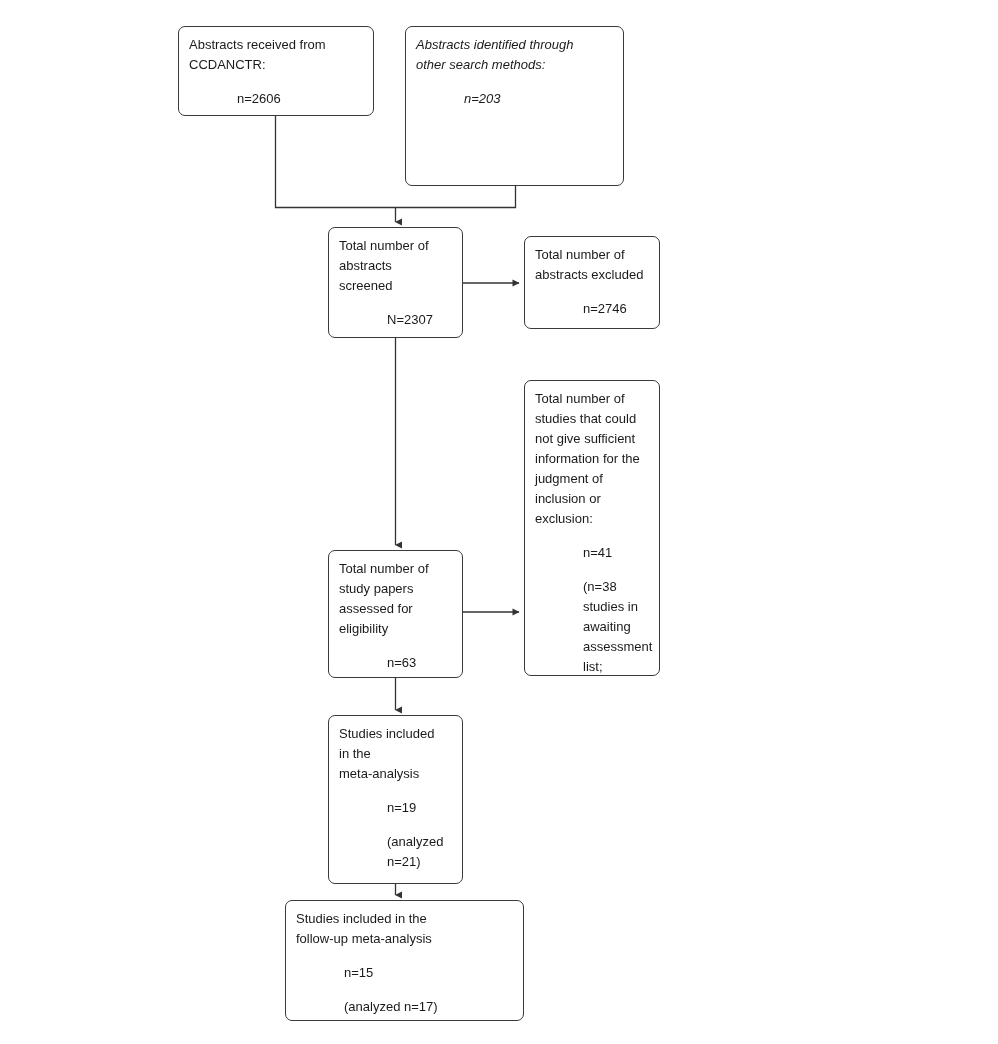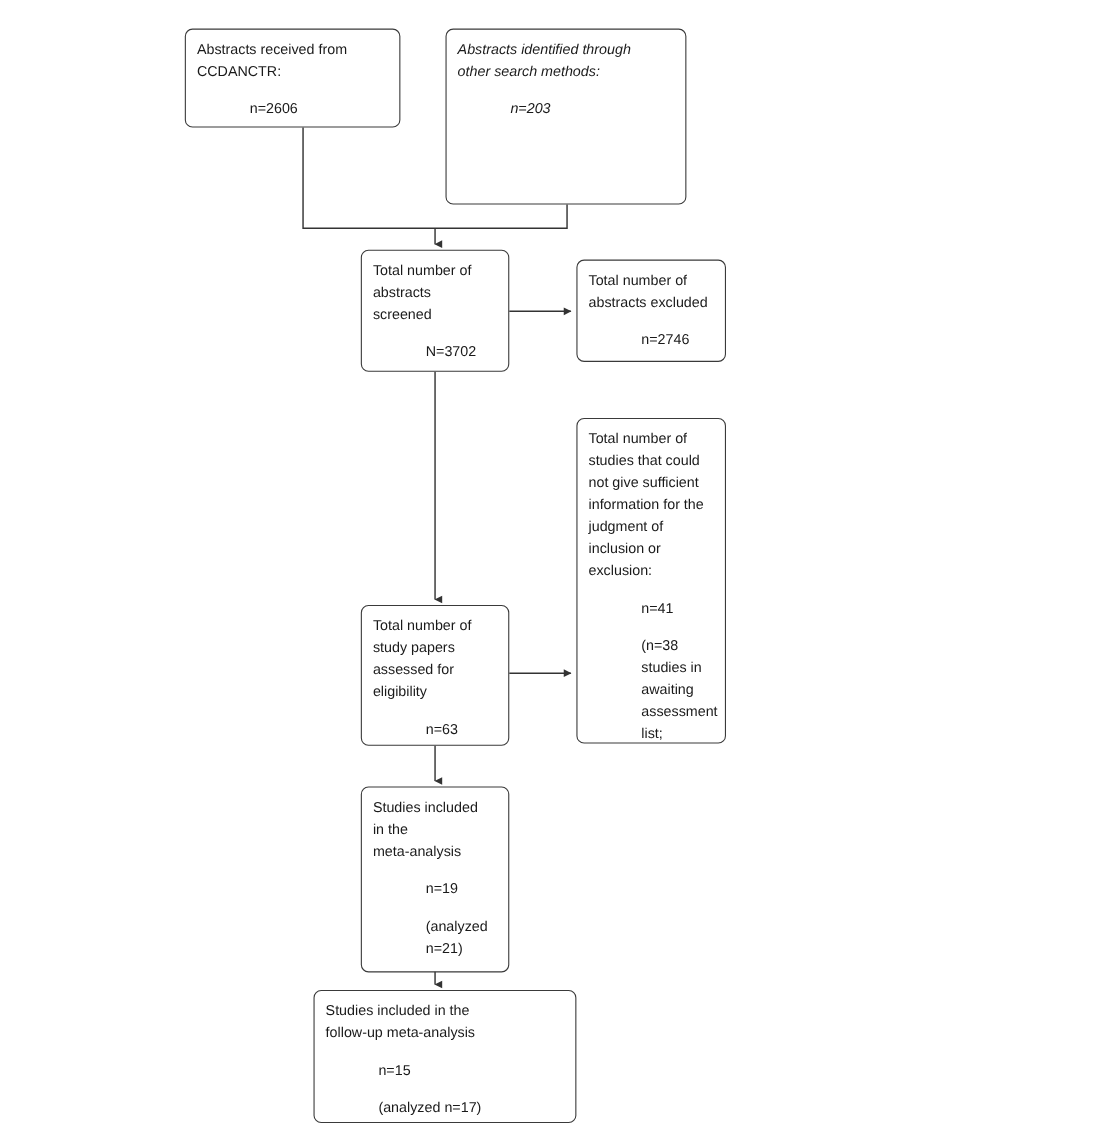--- a/index.html
+++ b/index.html
@@ -37,21 +37,21 @@
   }
   .node p {
     margin: 0;
     white-space: pre-line;
   }
   .node p + p {
     margin-top: 14px;
     margin-left: 48px;
   }
   
-  #node-ccdanctr      { left:168px; top:26px;  width:196px; height:90px;  }
+  #node-ccdanctr      { left:178px; top:26px;  width:196px; height:90px;  }
   #node-other-sources { left:405px; top:26px;  width:219px; height:160px;font-style:italic; }
   #node-screened      { left:328px; top:227px; width:135px; height:111px; }
   #node-excluded      { left:524px; top:236px; width:136px; height:93px;  }
   #node-insufficient  { left:524px; top:380px; width:136px; height:296px; }
   #node-eligibility   { left:328px; top:550px; width:135px; height:128px; }
   #node-meta          { left:328px; top:715px; width:135px; height:169px; }
   #node-followup      { left:285px; top:900px; width:239px; height:121px; }
 </style>
 </head>
 <body>
@@ -103,21 +103,21 @@
   <div class="node" id="node-other-sources">
     <p>Abstracts identified through
 other search methods:</p>
     <p>n=203</p>
   </div>
 
   <div class="node" id="node-screened">
     <p>Total number of
 abstracts
 screened</p>
-    <p>N=3702</p>
+    <p>N=2307</p>
   </div>
 
   <div class="node" id="node-excluded">
     <p>Total number of
 abstracts excluded</p>
     <p>n=2746</p>
   </div>
 
   <div class="node" id="node-insufficient">
     <p>Total number of

